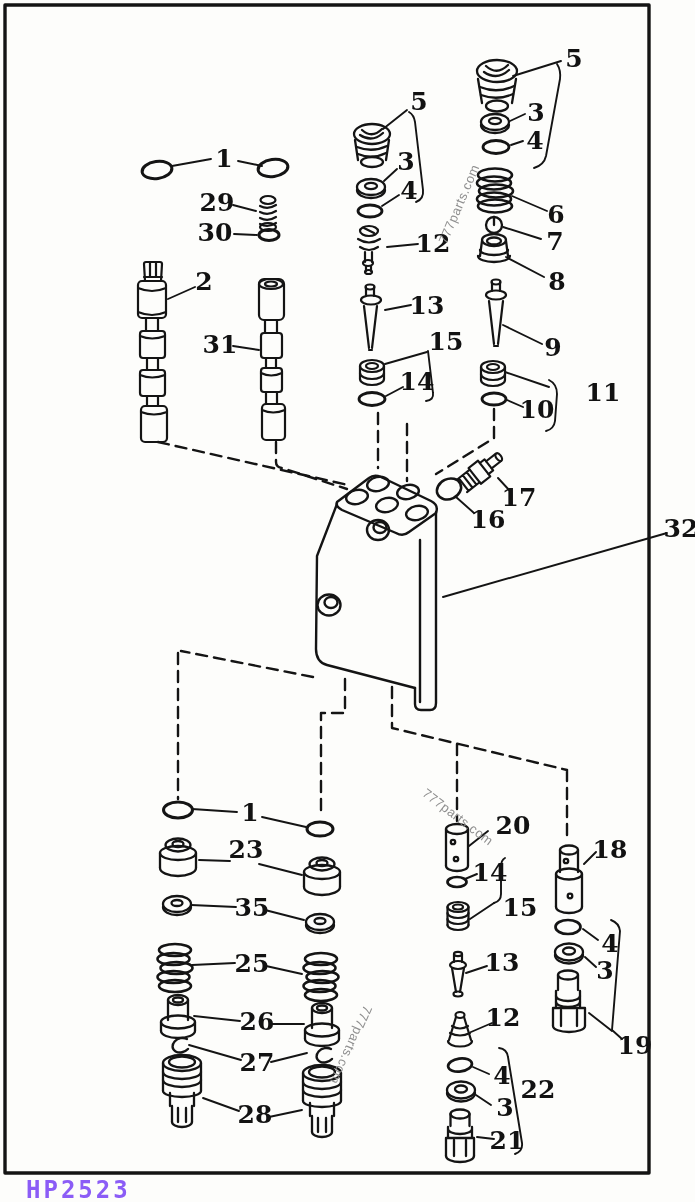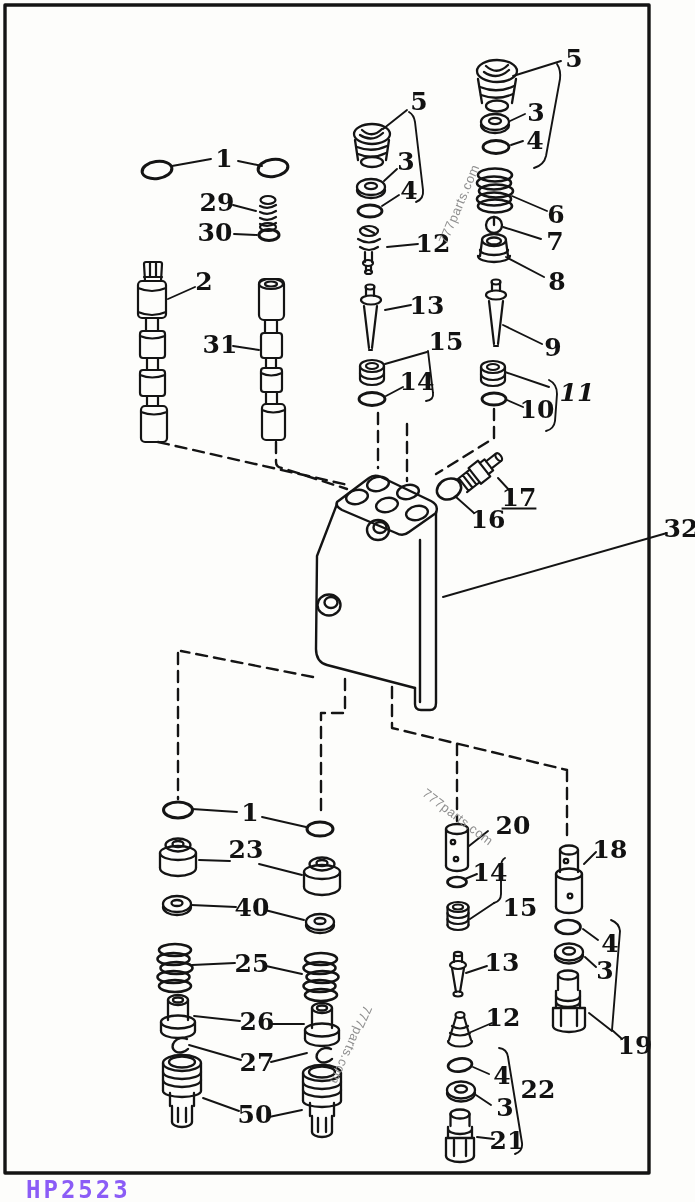--- a/index.html
+++ b/index.html
@@ -410,31 +410,31 @@
     <div class="callout" style="left: 446px; top: 341px;">15</div>
     <div class="callout" style="left: 417px; top: 381px;">14</div>
     <div class="callout" style="left: 574px; top: 58px;">5</div>
     <div class="callout" style="left: 536px; top: 112px;">3</div>
     <div class="callout" style="left: 535px; top: 140px;">4</div>
     <div class="callout" style="left: 556px; top: 214px;">6</div>
     <div class="callout" style="left: 555px; top: 241px;">7</div>
     <div class="callout" style="left: 557px; top: 281px;">8</div>
     <div class="callout" style="left: 553px; top: 347px;">9</div>
     <div class="callout" style="left: 537px; top: 409px;">10</div>
-    <div class="callout" style="left: 577px; top: 392px; font-style: italic;">11</div>
-    <div class="callout" style="left: 519px; top: 497px; text-decoration: underline;">17</div>
+    <div class="callout" style="left: 603px; top: 392px;">11</div>
+    <div class="callout" style="left: 519px; top: 497px;">17</div>
     <div class="callout" style="left: 488px; top: 519px;">16</div>
     <div class="callout" style="left: 681px; top: 528px;">32</div>
     <div class="callout" style="left: 250px; top: 812px;">1</div>
     <div class="callout" style="left: 246px; top: 849px; text-align: right;">23</div>
-    <div class="callout" style="left: 252px; top: 907px;">40</div>
+    <div class="callout" style="left: 252px; top: 907px;">35</div>
     <div class="callout" style="left: 252px; top: 963px;">25</div>
     <div class="callout" style="left: 257px; top: 1021px; text-align: center;">26</div>
     <div class="callout" style="left: 257px; top: 1062px;">27</div>
-    <div class="callout" style="left: 255px; top: 1114px;">50</div>
+    <div class="callout" style="left: 255px; top: 1114px;">28</div>
     <div class="callout" style="left: 503px; top: 825px; margin-left: 10px;">20</div>
     <div class="callout" style="left: 490px; top: 872px;">14</div>
     <div class="callout" style="left: 520px; top: 907px;">15</div>
     <div class="callout" style="left: 502px; top: 962px;">13</div>
     <div class="callout" style="left: 503px; top: 1017px;">12</div>
     <div class="callout" style="left: 502px; top: 1075px;">4</div>
     <div class="callout" style="left: 505px; top: 1107px;">3</div>
     <div class="callout" style="left: 507px; top: 1140px;">21</div>
     <div class="callout" style="left: 538px; top: 1089px;">22</div>
     <div class="callout" style="left: 610px; top: 849px;">18</div>

